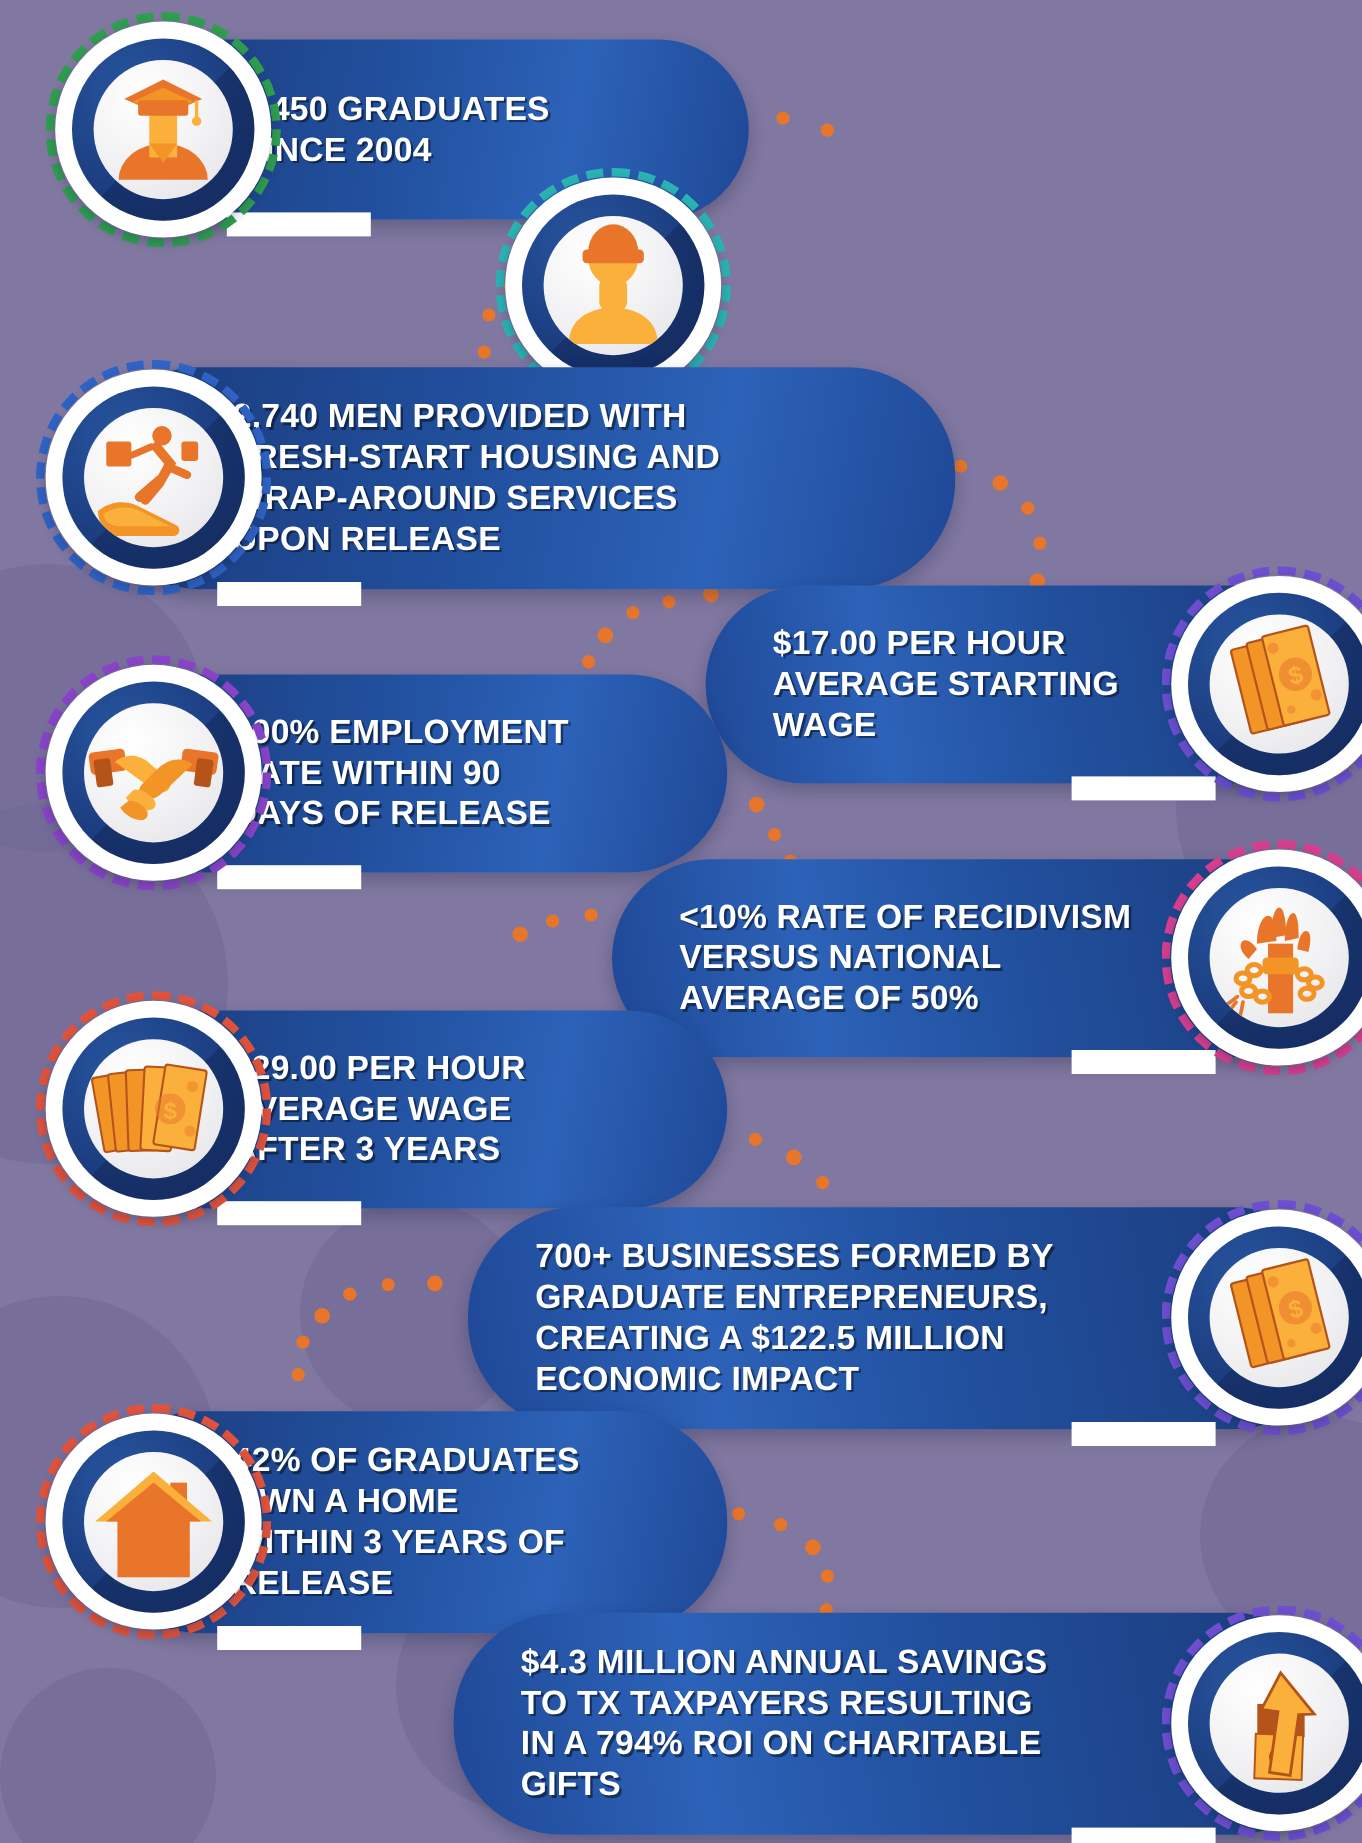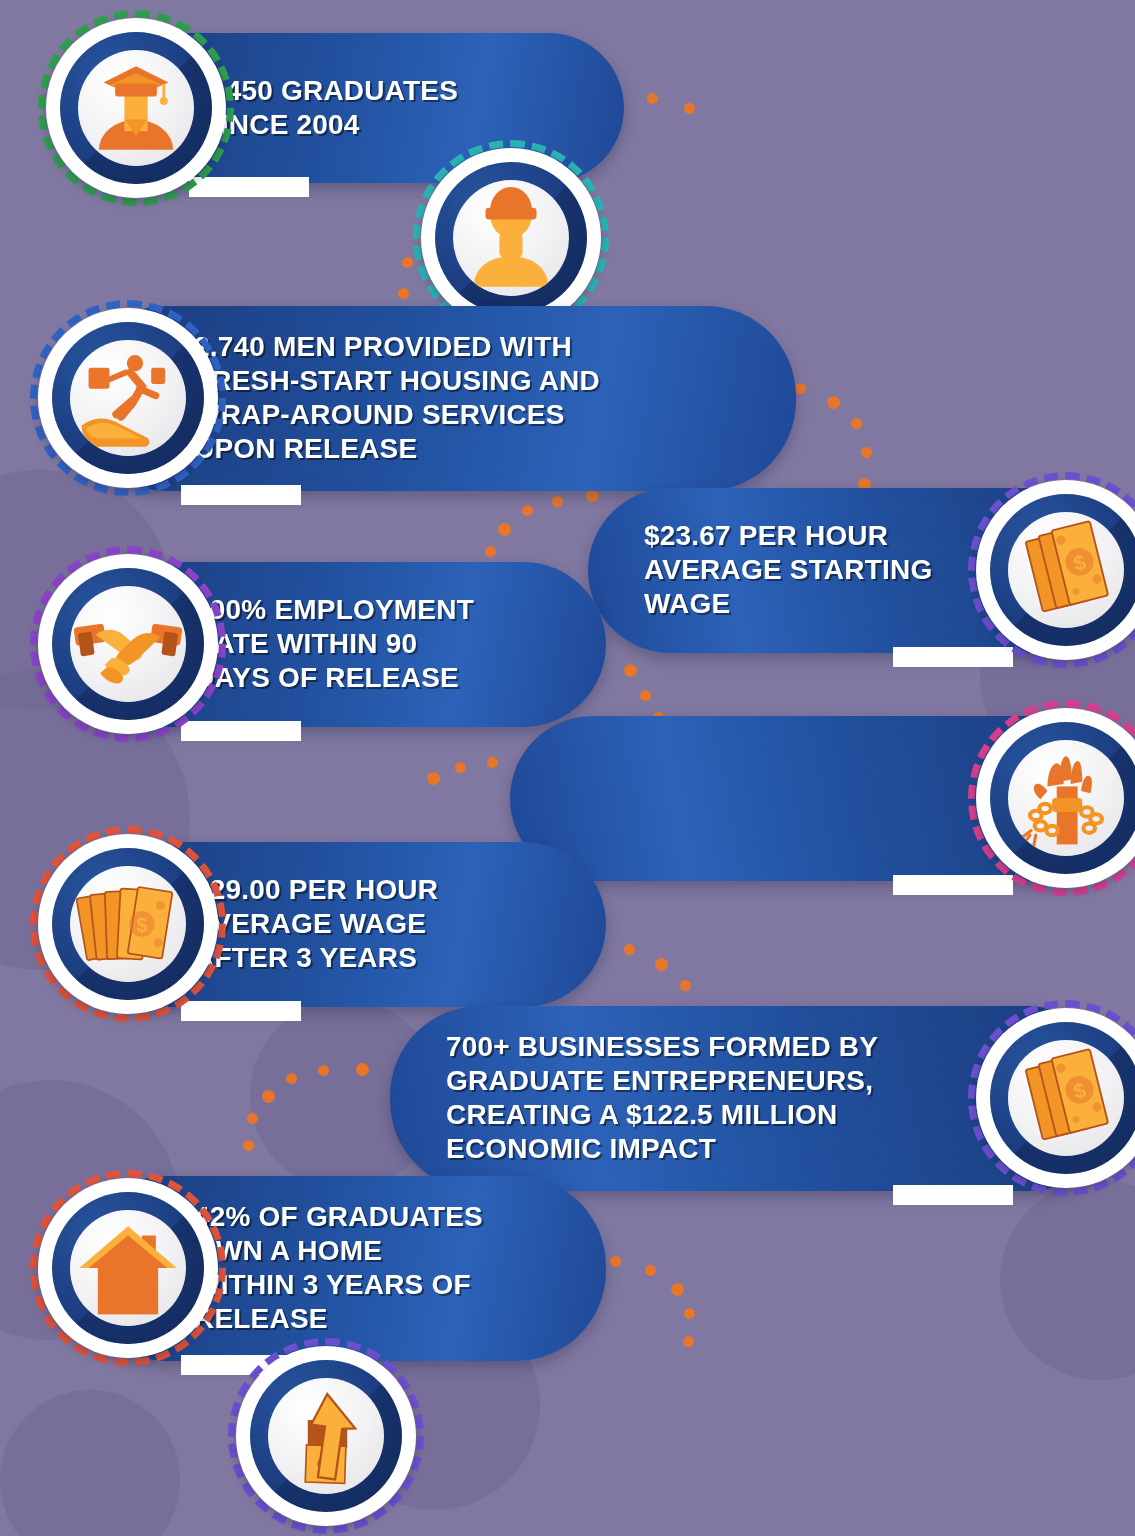--- a/index.html
+++ b/index.html
@@ -299,21 +299,21 @@
           <circle cx="63" cy="46" r="12" fill="#e8752a" opacity=".55"></circle>
           <text x="63" y="53" font-size="18" font-family="Liberation Sans, sans-serif" font-weight="700" fill="#fbb03b" text-anchor="middle">$</text>
           <circle cx="52" cy="24" r="4" fill="#e8752a" opacity=".5"></circle>
           <circle cx="74" cy="64" r="4" fill="#e8752a" opacity=".5"></circle>
           <circle cx="54" cy="70" r="3" fill="#e8752a" opacity=".5"></circle>
         </g>
       </svg>
         </div>
     </div>
     <div class="pill" style="width:530px;min-height:165px">
-      <div class="pill-text">$23.67 PER HOUR
+      <div class="pill-text">$17.00 PER HOUR
 AVERAGE STARTING
 WAGE</div>
       <div class="tail"></div>
     </div>
     </div>
     <div class="stat left" style="top: 546px; left: 30px;">
     <div class="badge">
       <div class="ring-dash" style="--ring:#8a44c8"></div>
       <div class="ring-white"></div>
       <div class="ring-blue"></div>
@@ -364,20 +364,23 @@
         </g>
         <g stroke="#e8752a" stroke-width="2.6" stroke-linecap="round">
           <path d="M20 78 L12 84"></path>
               <path d="M19 82 L13 90"></path>
               <path d="M24 82 L22 92"></path>
         </g>
       </svg>
         </div>
     </div>
     <div class="pill" style="width:608px;min-height:165px">
+      <div class="pill-text">&lt;10% RATE OF RECIDIVISM
+VERSUS NATIONAL
+AVERAGE OF 50%</div>
       <div class="tail"></div>
     </div>
     </div>
     <div class="stat left" style="top: 826px; left: 30px;">
     <div class="badge">
       <div class="ring-dash" style="--ring:#e0533c"></div>
       <div class="ring-white"></div>
       <div class="ring-blue"></div>
       <div class="disc-shadow"></div>
       <div class="icon-disc">
@@ -465,14 +468,21 @@
           <svg viewBox="0 0 100 100">
         <g transform="rotate(8 50 50)">
           <rect x="34" y="36" width="34" height="24" transform="rotate(-8 51 48)" fill="#b4541a"></rect>
           <rect x="36" y="58" width="34" height="32" transform="rotate(-6 53 74)" fill="#fbb03b" stroke="#b4541a" stroke-width="1.4"></rect>
           <circle cx="53" cy="74" r="7" fill="#b4541a"></circle>
           <path d="M46 14 L74 40 L63 42 L63 86 L48 86 L48 42 L36 42 Z" fill="#fbb03b" stroke="#b4541a" stroke-width="2"></path>
         </g>
       </svg>
         </div>
     </div>
+    <div class="pill" style="width:740px;min-height:185px">
+      <div class="pill-text">$4.3 MILLION ANNUAL SAVINGS
+TO TX TAXPAYERS RESULTING
+IN A 794% ROI ON CHARITABLE
+GIFTS</div>
+      <div class="tail"></div>
+    </div>
     </div>
   </div>
 
 </body></html>

